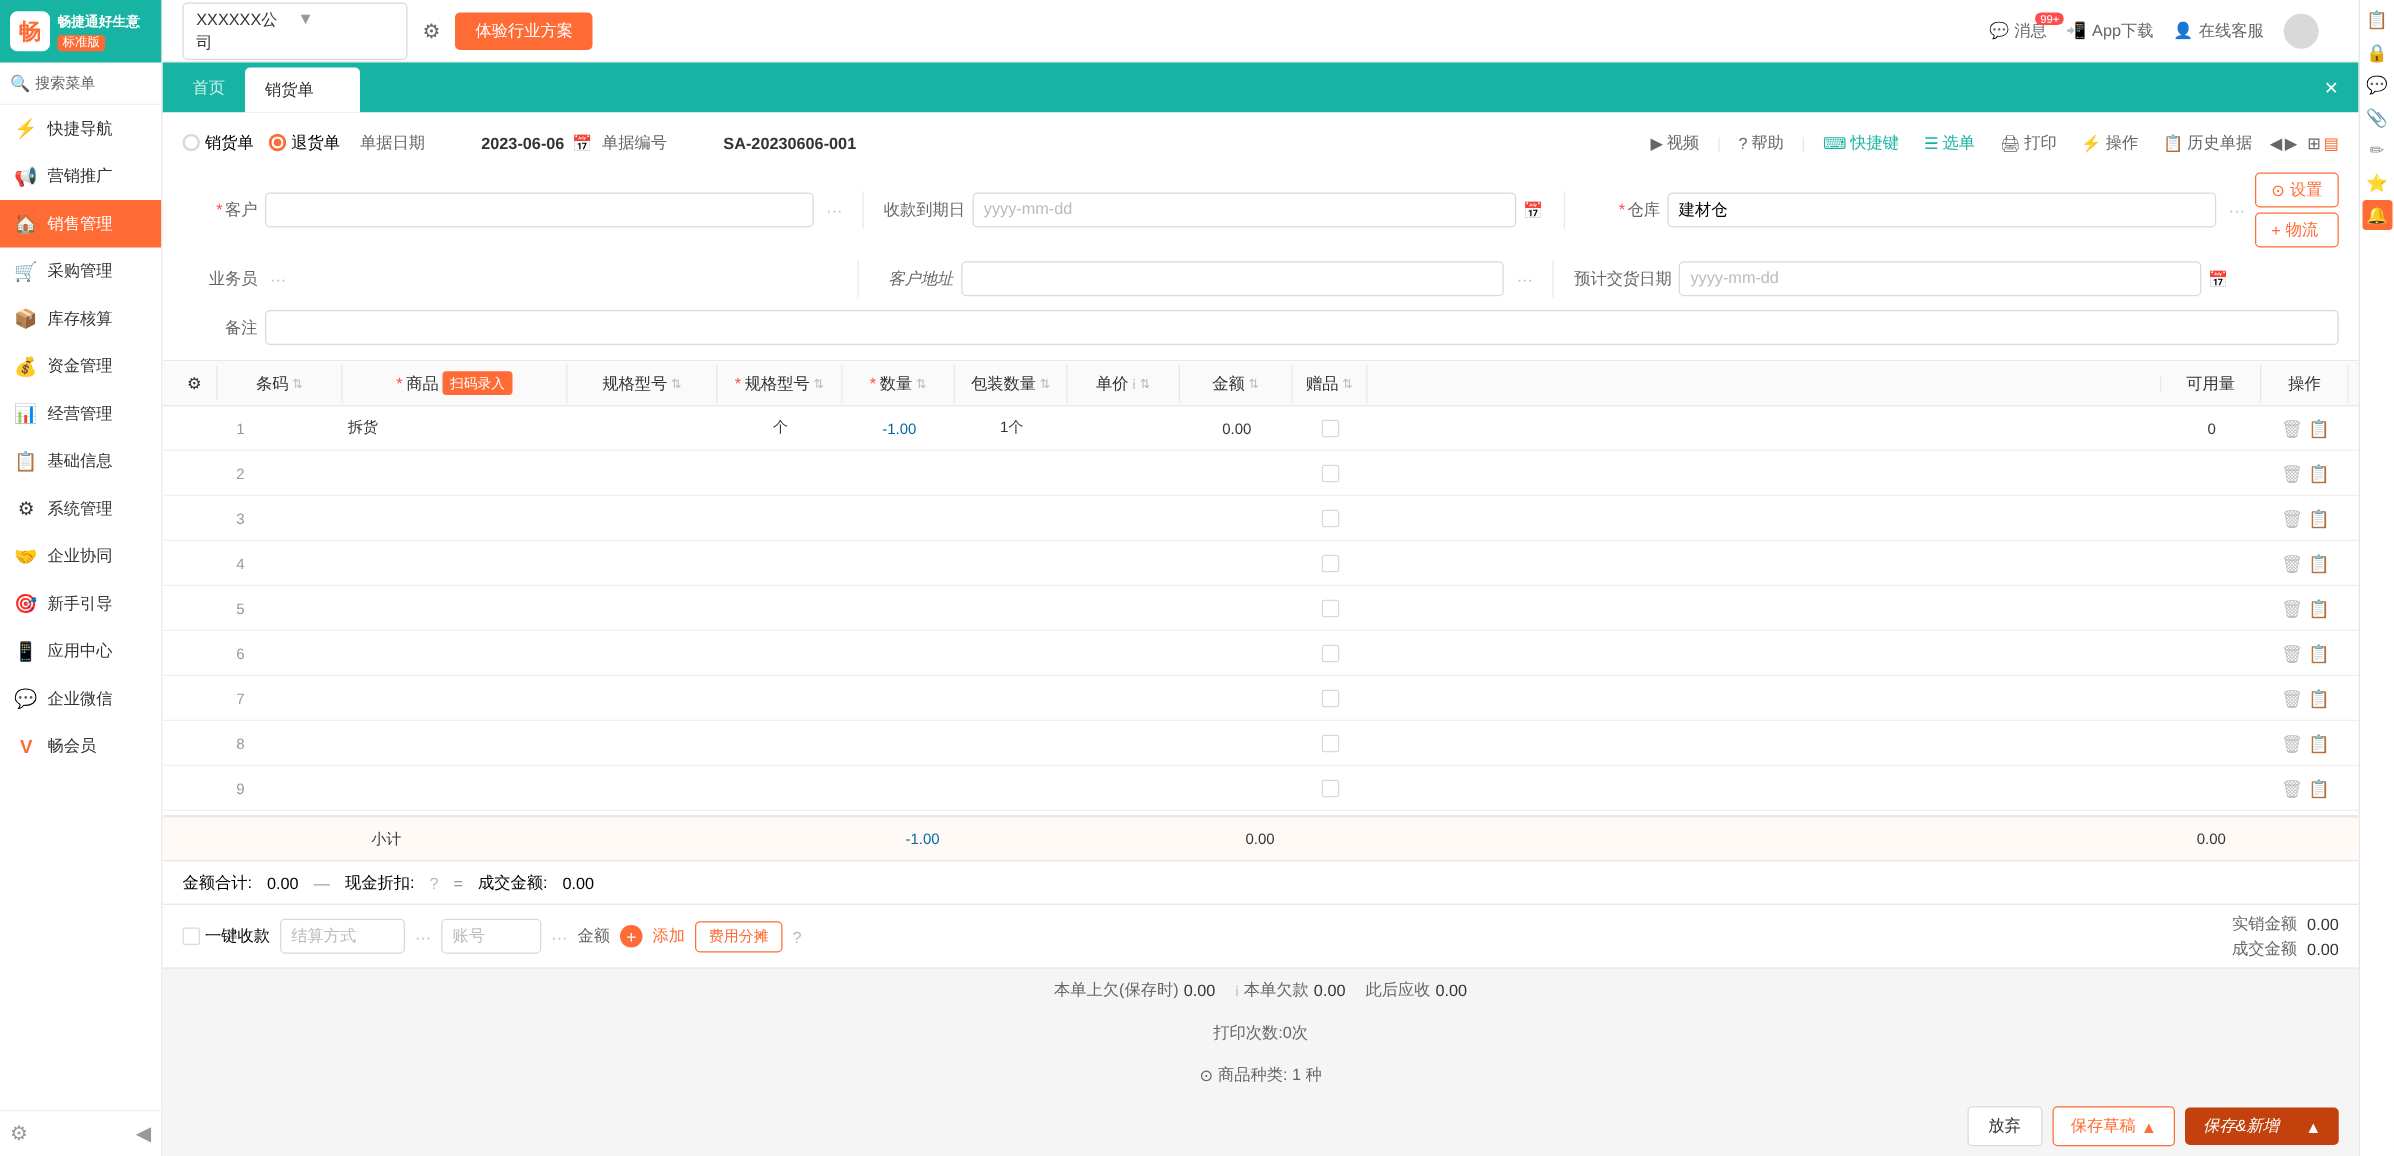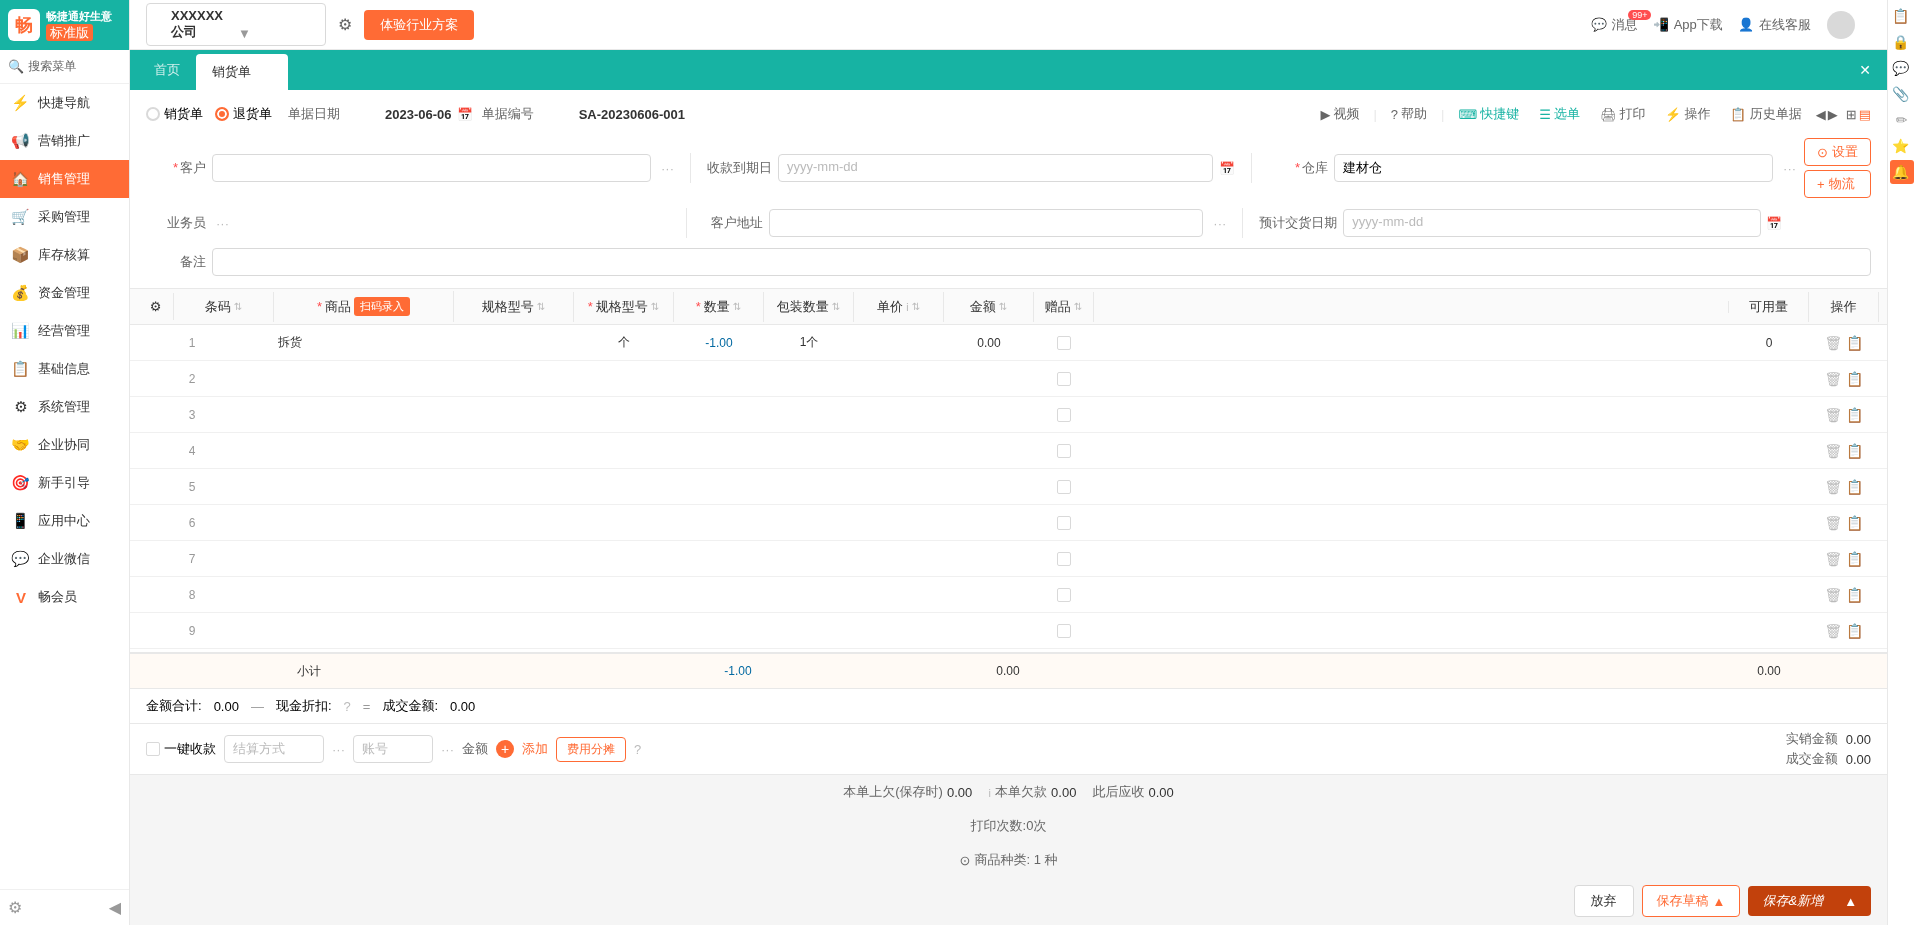--- a/index.html
+++ b/index.html
@@ -1,34 +1,34 @@
 <!DOCTYPE html>
 <html><head>
   <meta charset="utf-8">
   <style>
     * { box-sizing: border-box; margin: 0; padding: 0; font-family: 'Microsoft YaHei', Arial, sans-serif; font-size: 13px; }
     body { width: 1915px; height: 925px; overflow: hidden; background: #f5f5f5; display: flex; }
 
     
     .sidebar { width: 130px; min-width: 130px; background: #fff; display: flex; flex-direction: column; height: 925px; border-right: 1px solid #e8e8e8; }
     .sidebar-logo { background: #17b3a3; padding: 10px 8px; display: flex; align-items: center; gap: 6px; height: 50px; }
-    .sidebar-logo-badge { background: #ff6b35; color: #fff; font-size: 13px; padding: 1px 4px; border-radius: 3px; }
+    .sidebar-logo-badge { background: #ff6b35; color: #fff; font-size: 10px; padding: 1px 4px; border-radius: 3px; }
     .sidebar-search { padding: 8px; border-bottom: 1px solid #f0f0f0; display: flex; align-items: center; gap: 4px; color: #666; cursor: pointer; }
     .sidebar-nav { flex: 1; overflow-y: auto; }
     .sidebar-item { display: flex; align-items: center; gap: 8px; padding: 10px 12px; color: #333; cursor: pointer; transition: background 0.2s; }
     .sidebar-item.active { background: #ff6b35; color: #fff; }
     .sidebar-item .icon { width: 18px; height: 18px; display: flex; align-items: center; justify-content: center; font-size: 15px; }
     .sidebar-bottom { padding: 8px; display: flex; align-items: center; justify-content: space-between; border-top: 1px solid #f0f0f0; }
 
     
     .main { flex: 1; display: flex; flex-direction: column; height: 925px; overflow: hidden; }
 
     
     .top-header { height: 50px; background: #fff; display: flex; align-items: center; padding: 0 16px; border-bottom: 1px solid #e8e8e8; gap: 12px; }
-    .company-select { display: flex; align-items: flex-end; gap: 4px; border: 1px solid #d9d9d9; border-radius: 4px; padding: 4px 24px; min-width: 180px; cursor: pointer; font-weight: bold; }
+    .company-select { display: flex; align-items: flex-start; gap: 4px; border: 1px solid #d9d9d9; border-radius: 4px; padding: 4px 10px; min-width: 180px; cursor: pointer; }
     .company-select span { flex: 1; color: #333; }
     .top-btn-experience { background: #ff6b35; color: #fff; border: none; border-radius: 4px; padding: 6px 16px; cursor: pointer; font-size: 13px; }
     .avatar { width: 28px; height: 28px; border-radius: 50%; background: #d9d9d9; }
     .user-name { color: #999; font-size: 12px; }
 
     
     .tab-bar { height: 40px; background: #17b3a3; display: flex; align-items: center; padding: 0 8px; }
     .tab-item { height: 40px; display: flex; align-items: center; padding: 0 16px; cursor: pointer; color: rgba(255,255,255,0.8); gap: 6px; }
     .tab-item.active { background: #fff; color: #333; border-radius: 4px 4px 0 0; margin-top: 4px; height: 36px; }
 
@@ -341,21 +341,21 @@
             </button>
           </div>
         </div>
 
         <div class="form-row">
           <div class="form-field" style="flex:2;">
             <span class="form-label">业务员</span>
             <span class="form-input-dots">···</span>
           </div>
           <div class="form-separator"></div>
-          <div class="form-field" style="flex:2;">
+          <div class="form-field" style="flex:2;font-style:italic;">
             <span class="form-label">客户地址</span>
             <div style="flex:1;border:1px solid #d9d9d9;border-radius:4px;padding:4px 8px;min-height:28px;"></div>
             <span class="form-input-dots">···</span>
           </div>
           <div class="form-separator"></div>
           <div class="form-field" style="flex:2;">
             <span class="form-label">预计交货日期</span>
             <div style="flex:1;border:1px solid #d9d9d9;border-radius:4px;padding:4px 8px;color:#bbb;min-height:28px;">yyyy-mm-dd</div>
             <span class="calendar-icon">📅</span>
           </div>

